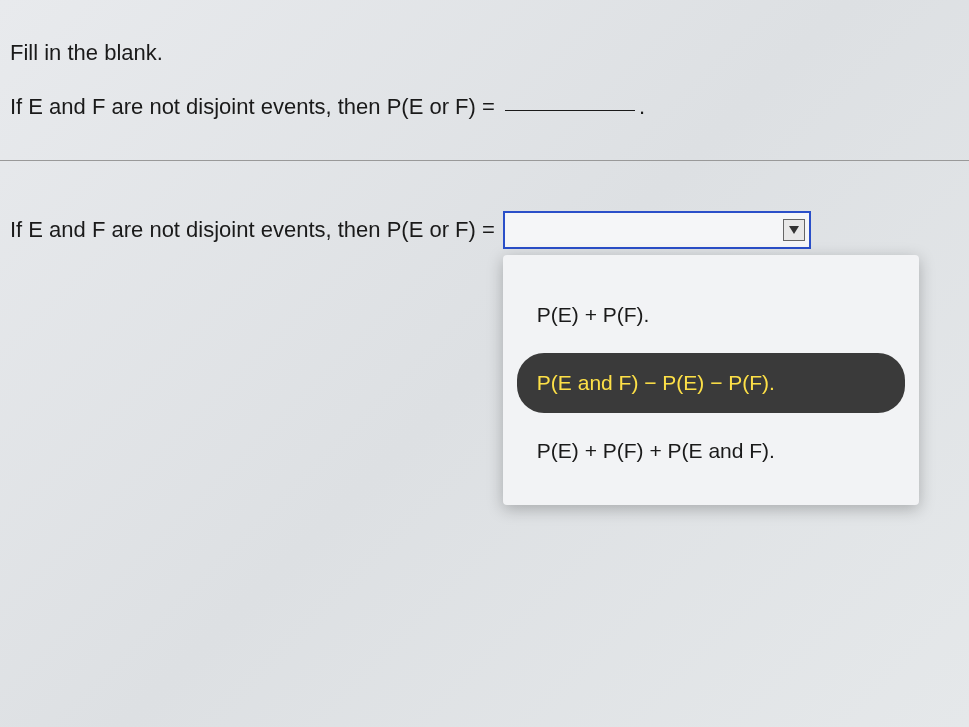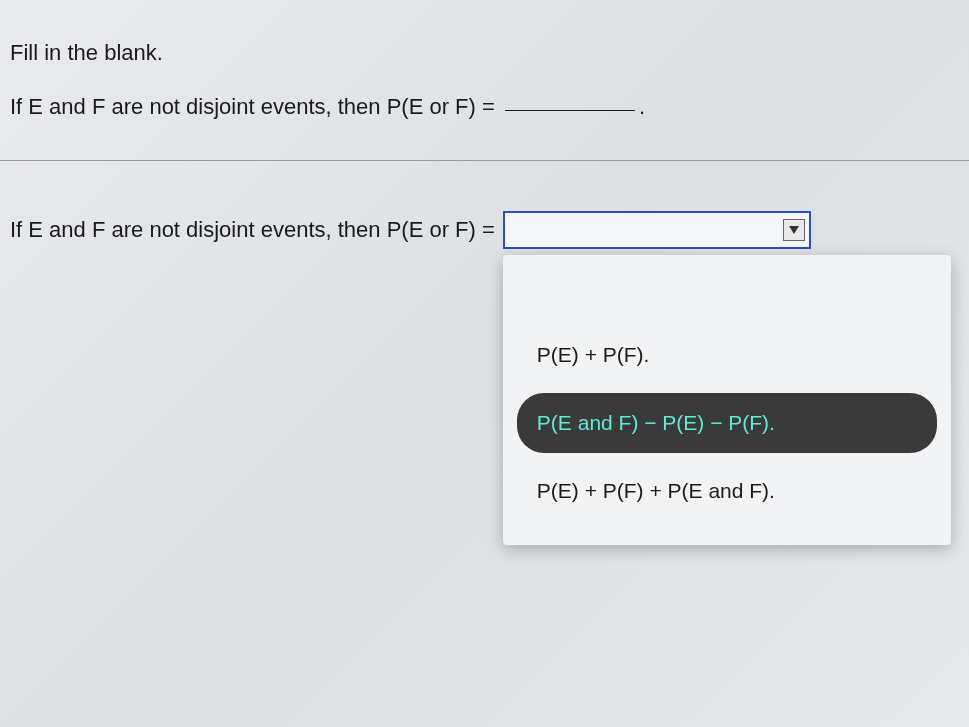--- a/index.html
+++ b/index.html
@@ -76,37 +76,37 @@
       justify-content: center;
     }
     .dropdown-arrow-box svg {
       width: 12px;
       height: 10px;
     }
     .dropdown-menu {
       position: absolute;
       top: 44px;
       left: 0;
-      width: 448px;
+      width: 416px;
       background: #f2f3f5;
       border-radius: 4px;
       box-shadow: 0 4px 16px rgba(0,0,0,0.25);
-      padding: 70px 14px 24px 14px;
+      padding: 30px 14px 24px 14px;
     }
     .dropdown-option {
       font-size: 21px;
       color: #1a1a1a;
       padding: 18px 20px;
       cursor: pointer;
       border-radius: 4px;
       margin-bottom: 8px;
     }
     .dropdown-option.highlighted {
       background: #3a3a3a;
-      color: #5eead4;
+      color: #fde047;
       border-radius: 27px;
     }
     .dropdown-option:last-child {
       margin-bottom: 0;
     }
   </style>
 </head>
 <body>
 
 <div class="content">

